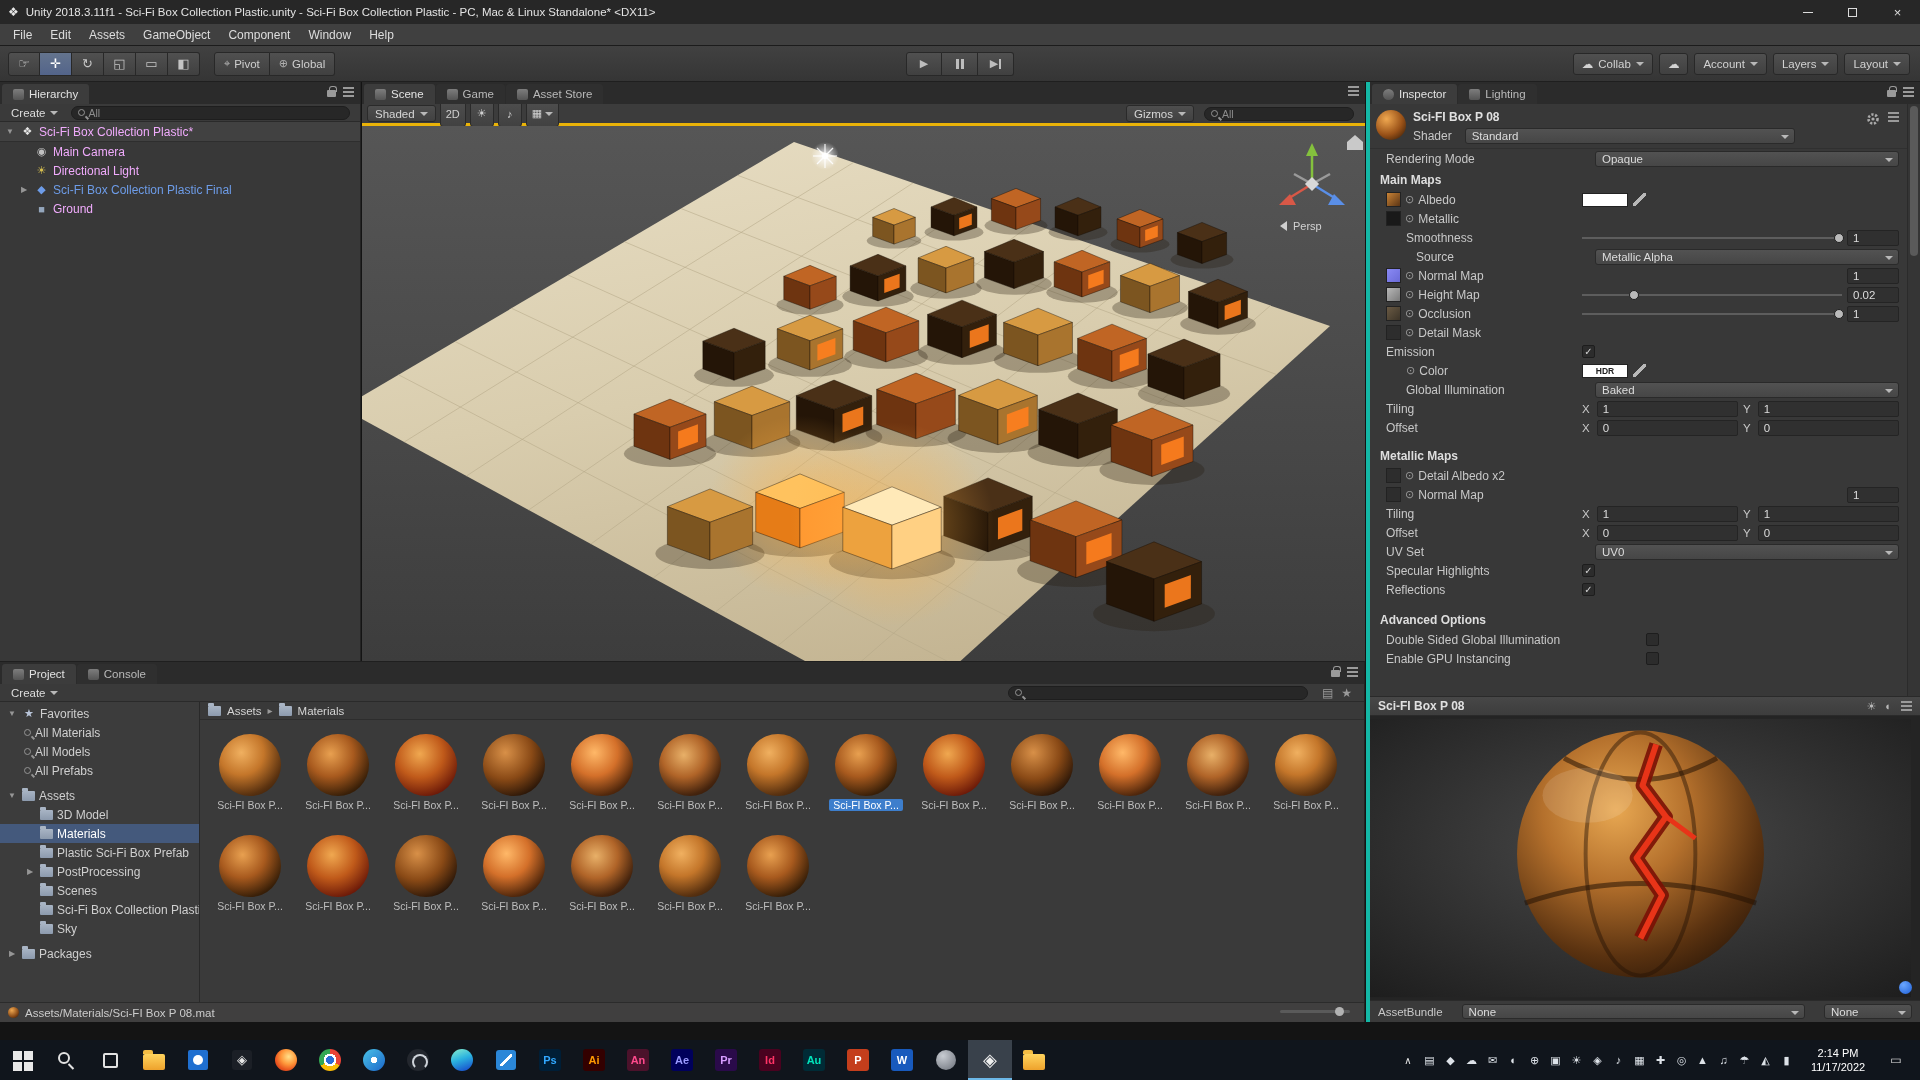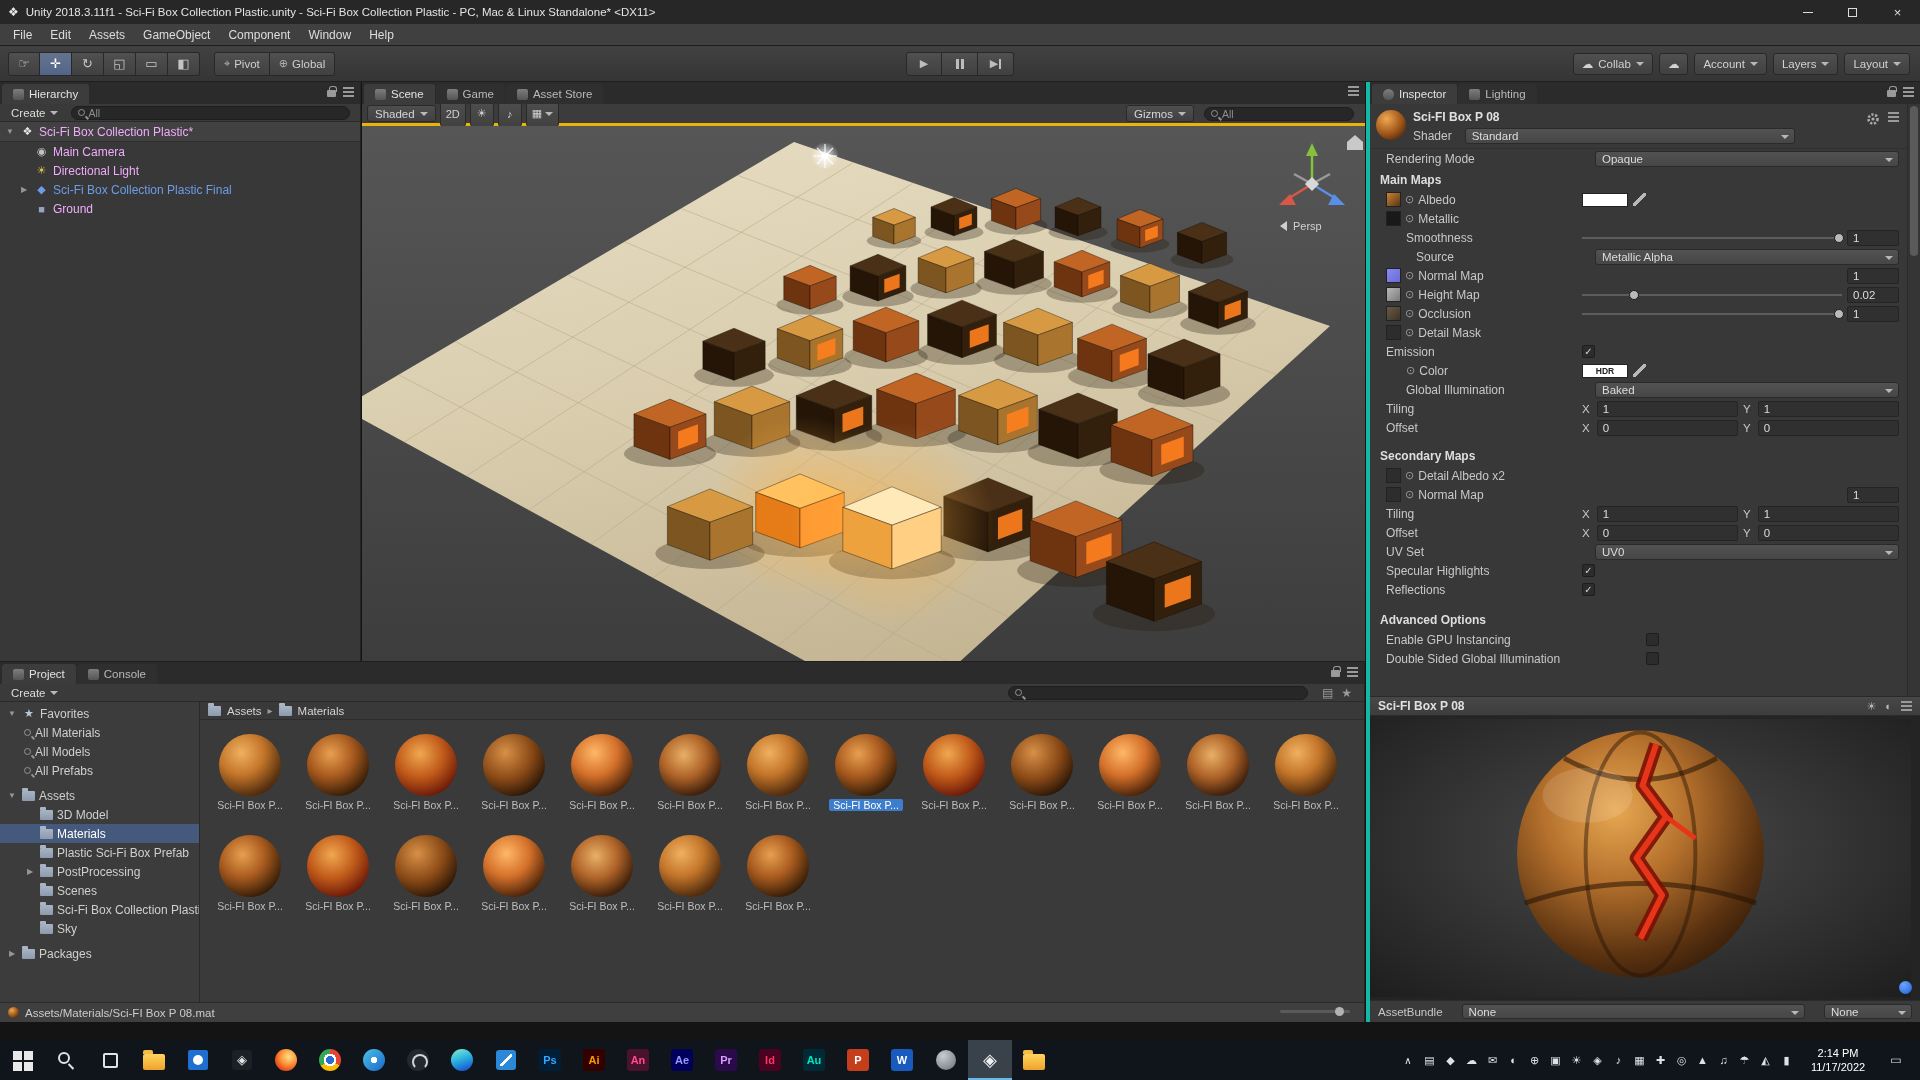--- a/index.html
+++ b/index.html
@@ -954,21 +954,21 @@
             <span>Offset</span>
           </div>
         <div class="insp-ctrl">
           <span class="xy-lab">X</span>
             <div class="xy-field">0</div>
           <span class="xy-lab">Y</span>
             <div class="xy-field">0</div>
         </div>
       </div>
 
-      <div class="section-h" style="margin-top:7px;">Secondary Maps</div>
+      <div class="section-h" style="margin-top:7px;">Metallic Maps</div>
       <div class="insp-row">
         <div class="insp-label">
             <span class="tex-thumb empty"></span>
             <span class="dot-icon">⊙</span>
             <span>Detail Albedo x2</span>
           </div>
         <div class="insp-ctrl"></div>
       </div>
       <div class="insp-row">
         <div class="insp-label">
@@ -1026,29 +1026,29 @@
             <span>Reflections</span>
           </div>
         <div class="insp-ctrl">
             <div class="checkbox">✓</div>
           </div>
       </div>
 
       <div class="section-h" style="margin-top:9px;">Advanced Options</div>
       <div class="insp-row">
         <div class="insp-label" style="width:260px;">
+            <span>Double Sided Global Illumination</span>
+          </div>
+        <div class="insp-ctrl">
+            <div class="checkbox"></div>
+          </div>
+      </div>
+      <div class="insp-row">
+        <div class="insp-label" style="width:260px;">
             <span>Enable GPU Instancing</span>
-          </div>
-        <div class="insp-ctrl">
-            <div class="checkbox"></div>
-          </div>
-      </div>
-      <div class="insp-row">
-        <div class="insp-label" style="width:260px;">
-            <span>Double Sided Global Illumination</span>
           </div>
         <div class="insp-ctrl">
             <div class="checkbox"></div>
           </div>
       </div>
     </div>
 
     <div class="preview-section">
       <div class="pv-header">
         <span class="pv-title">Sci-FI Box P 08</span>

